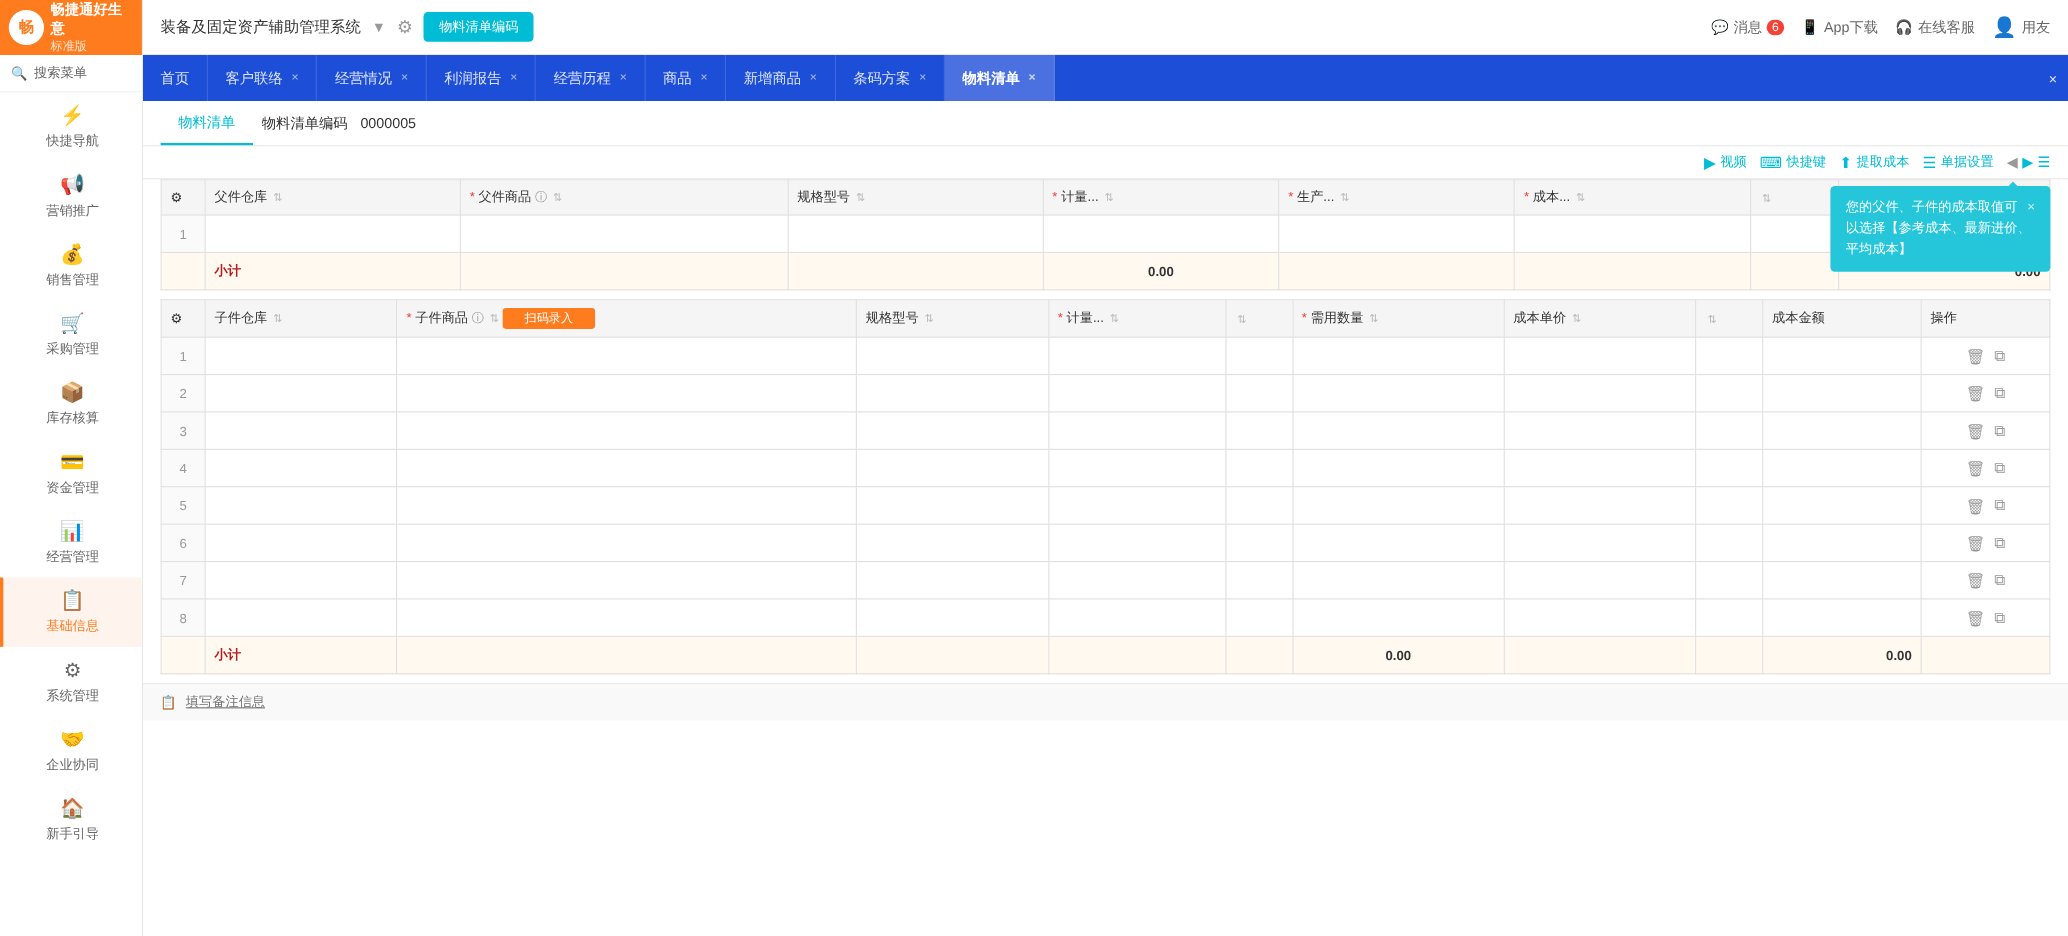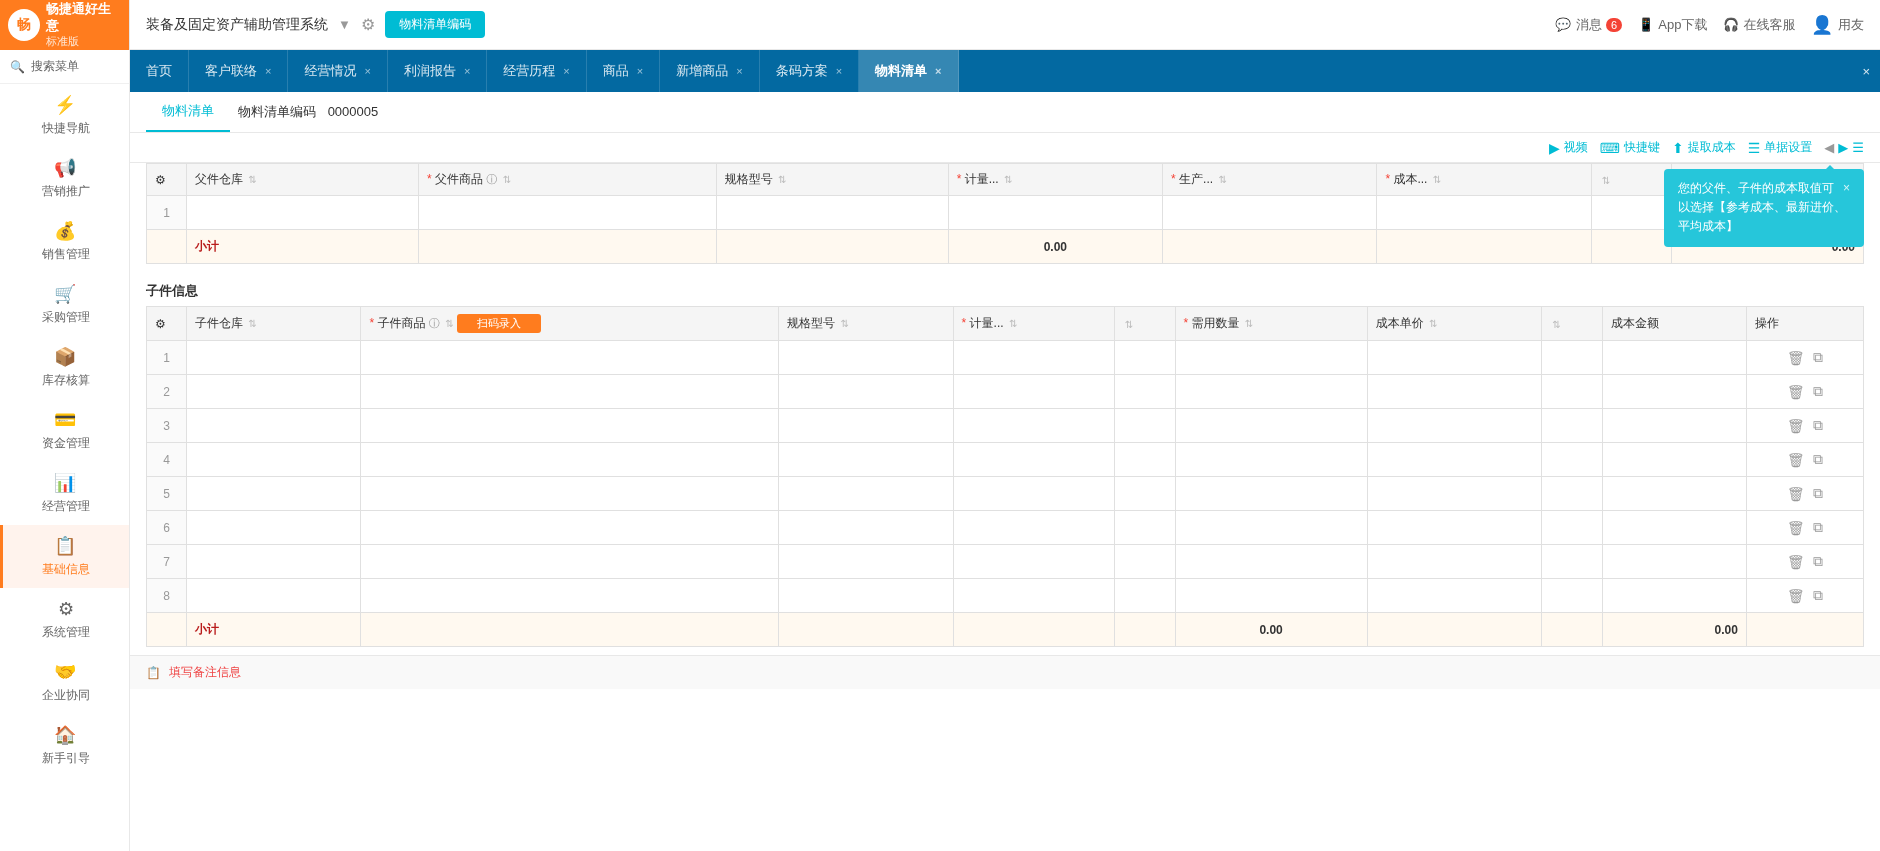--- a/index.html
+++ b/index.html
@@ -23,21 +23,21 @@
     
     .top-header { height: 50px; background: #fff; display: flex; align-items: center; justify-content: space-between; padding: 0 16px; border-bottom: 1px solid #e8e8e8; flex-shrink: 0; }
     .header-left { display: flex; align-items: center; gap: 10px; }
     .system-title { font-size: 14px; color: #333; }
     .header-btn { background: #00bcd4; color: #fff; border: none; padding: 5px 14px; border-radius: 4px; cursor: pointer; font-size: 12px; }
     .header-right { display: flex; align-items: center; gap: 16px; color: #666; font-size: 13px; }
     .header-right-item { display: flex; align-items: center; gap: 4px; cursor: pointer; }
     .badge { background: #f44336; color: #fff; border-radius: 10px; padding: 1px 5px; font-size: 11px; }
 
     
-    .nav-tabs { background: #0369a1; display: flex; align-items: center; flex-shrink: 0; overflow-x: auto; }
+    .nav-tabs { background: #1d4ed8; display: flex; align-items: center; flex-shrink: 0; overflow-x: auto; }
     .nav-tab { padding: 12px 16px; color: rgba(255,255,255,0.85); cursor: pointer; white-space: nowrap; font-size: 13px; display: flex; align-items: center; gap: 6px; border-right: 1px solid rgba(255,255,255,0.15); }
     .nav-tab.active { background: rgba(255,255,255,0.2); color: #fff; font-weight: bold; }
     .nav-tab-close { font-size: 11px; opacity: 0.7; margin-left: 2px; }
     .nav-tabs-close-all { margin-left: auto; padding: 12px 10px; color: rgba(255,255,255,0.85); cursor: pointer; }
 
     
     .content { flex: 1; overflow-y: auto; background: #fff; }
 
     
     .sub-tabs { display: flex; align-items: center; padding: 0 16px; border-bottom: 1px solid #e8e8e8; background: #fff; }
@@ -315,21 +315,20 @@
             <td></td>
             <td></td>
             <td></td>
             <td class="value" style="text-align:right; padding-right:8px;">0.00</td>
           </tr>
         </tbody>
       </table>
     </div>
 
     <div class="section">
-      <div class="section-title">子件信息</div>
       <table class="data-table">
         <thead>
           <tr>
             <th class="gear-col">⚙</th>
             <th>
               <span>子件仓库</span>
               <span class="sort-icon">⇅</span>
             </th>
             <th>
               <span class="required">* </span>
@@ -523,17 +522,17 @@
             <td></td>
             <td class="value" style="text-align:right; padding-right:8px;">0.00</td>
             <td></td>
           </tr>
         </tbody>
       </table>
     </div>
 
     <div class="bottom-bar">
       <span>📋</span>
-      <span style="cursor:pointer; color:#ef4444;">填写备注信息</span>
+      <span style="cursor:pointer; color:#737373;text-decoration:underline;">填写备注信息</span>
     </div>
 
   </div>
 </div>
 
 </body></html>

